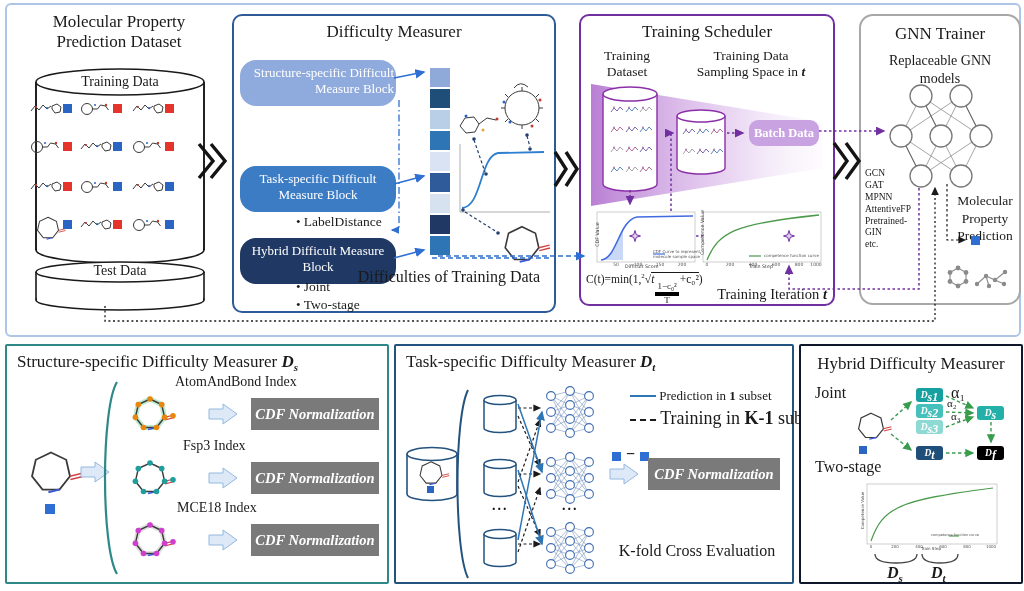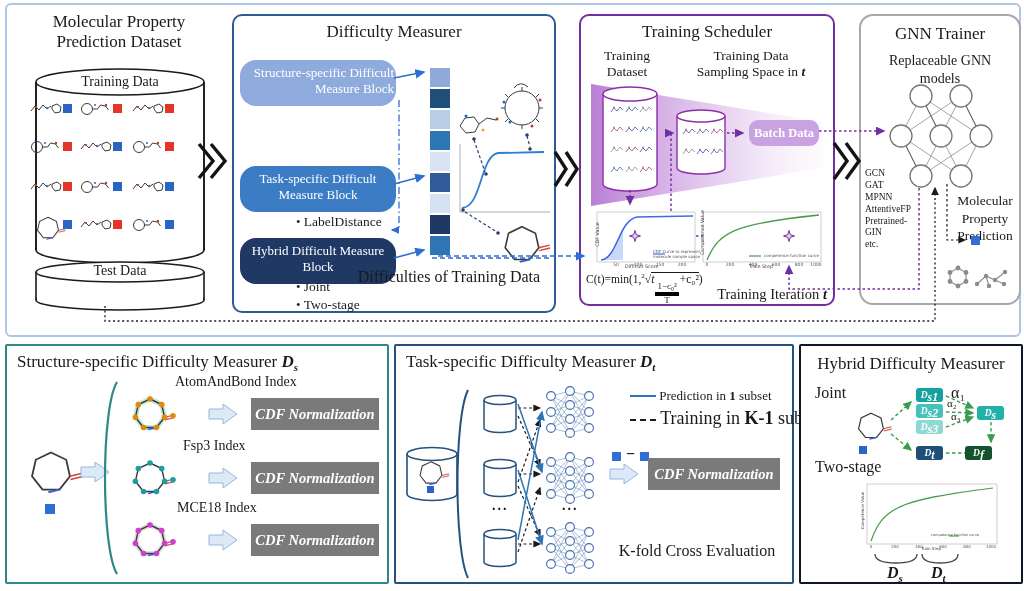--- a/index.html
+++ b/index.html
@@ -556,21 +556,21 @@
   <div class="nodebox" style="left: 115px; top: 42px; background-color: rgb(22, 160, 160);">
     <span>D</span><sub>s1</sub></div>
   <div class="nodebox" style="left: 115px; top: 58px; background-color: rgb(69, 192, 186);">
     <span>D</span><sub>s2</sub></div>
   <div class="nodebox" style="left: 115px; top: 74px; background-color: rgb(143, 217, 212);">
     <span>D</span><sub>s3</sub></div>
   <div class="nodebox" style="left: 115px; top: 100px; background-color: rgb(31, 78, 121);">
     <span>D</span><sub>t</sub></div>
   <div class="nodebox" style="left: 176px; top: 60px; background-color: rgb(35, 176, 169);">
     <span>D</span><sub>s</sub></div>
-  <div class="nodebox" style="left: 164px; top: 100px; background-color: #14532d;">
+  <div class="nodebox" style="left: 176px; top: 100px; background-color: #000000;">
     <span>D</span><sub>f</sub></div>
 
   <div class="abs" style="left:150px;top:38px;font-size:16px">α₁</div>
   <div class="abs" style="left:146px;top:51px;font-size:11px">α₂</div>
   <div class="abs" style="left:150px;top:64px;font-size:11px">α₃</div>
 
   <div class="axlab ylab" style="left:36px;top:162px;width:50px;text-align:center;font-size:4px">Competence Value</div>
   <div class="axlab" style="left:120px;top:200px;font-size:4px">Train Step</div>
   <div class="tickx" style="left:63px;top:198px;font-size:4px">0</div>
   <div class="tickx" style="left:87px;top:198px;font-size:4px">200</div>

